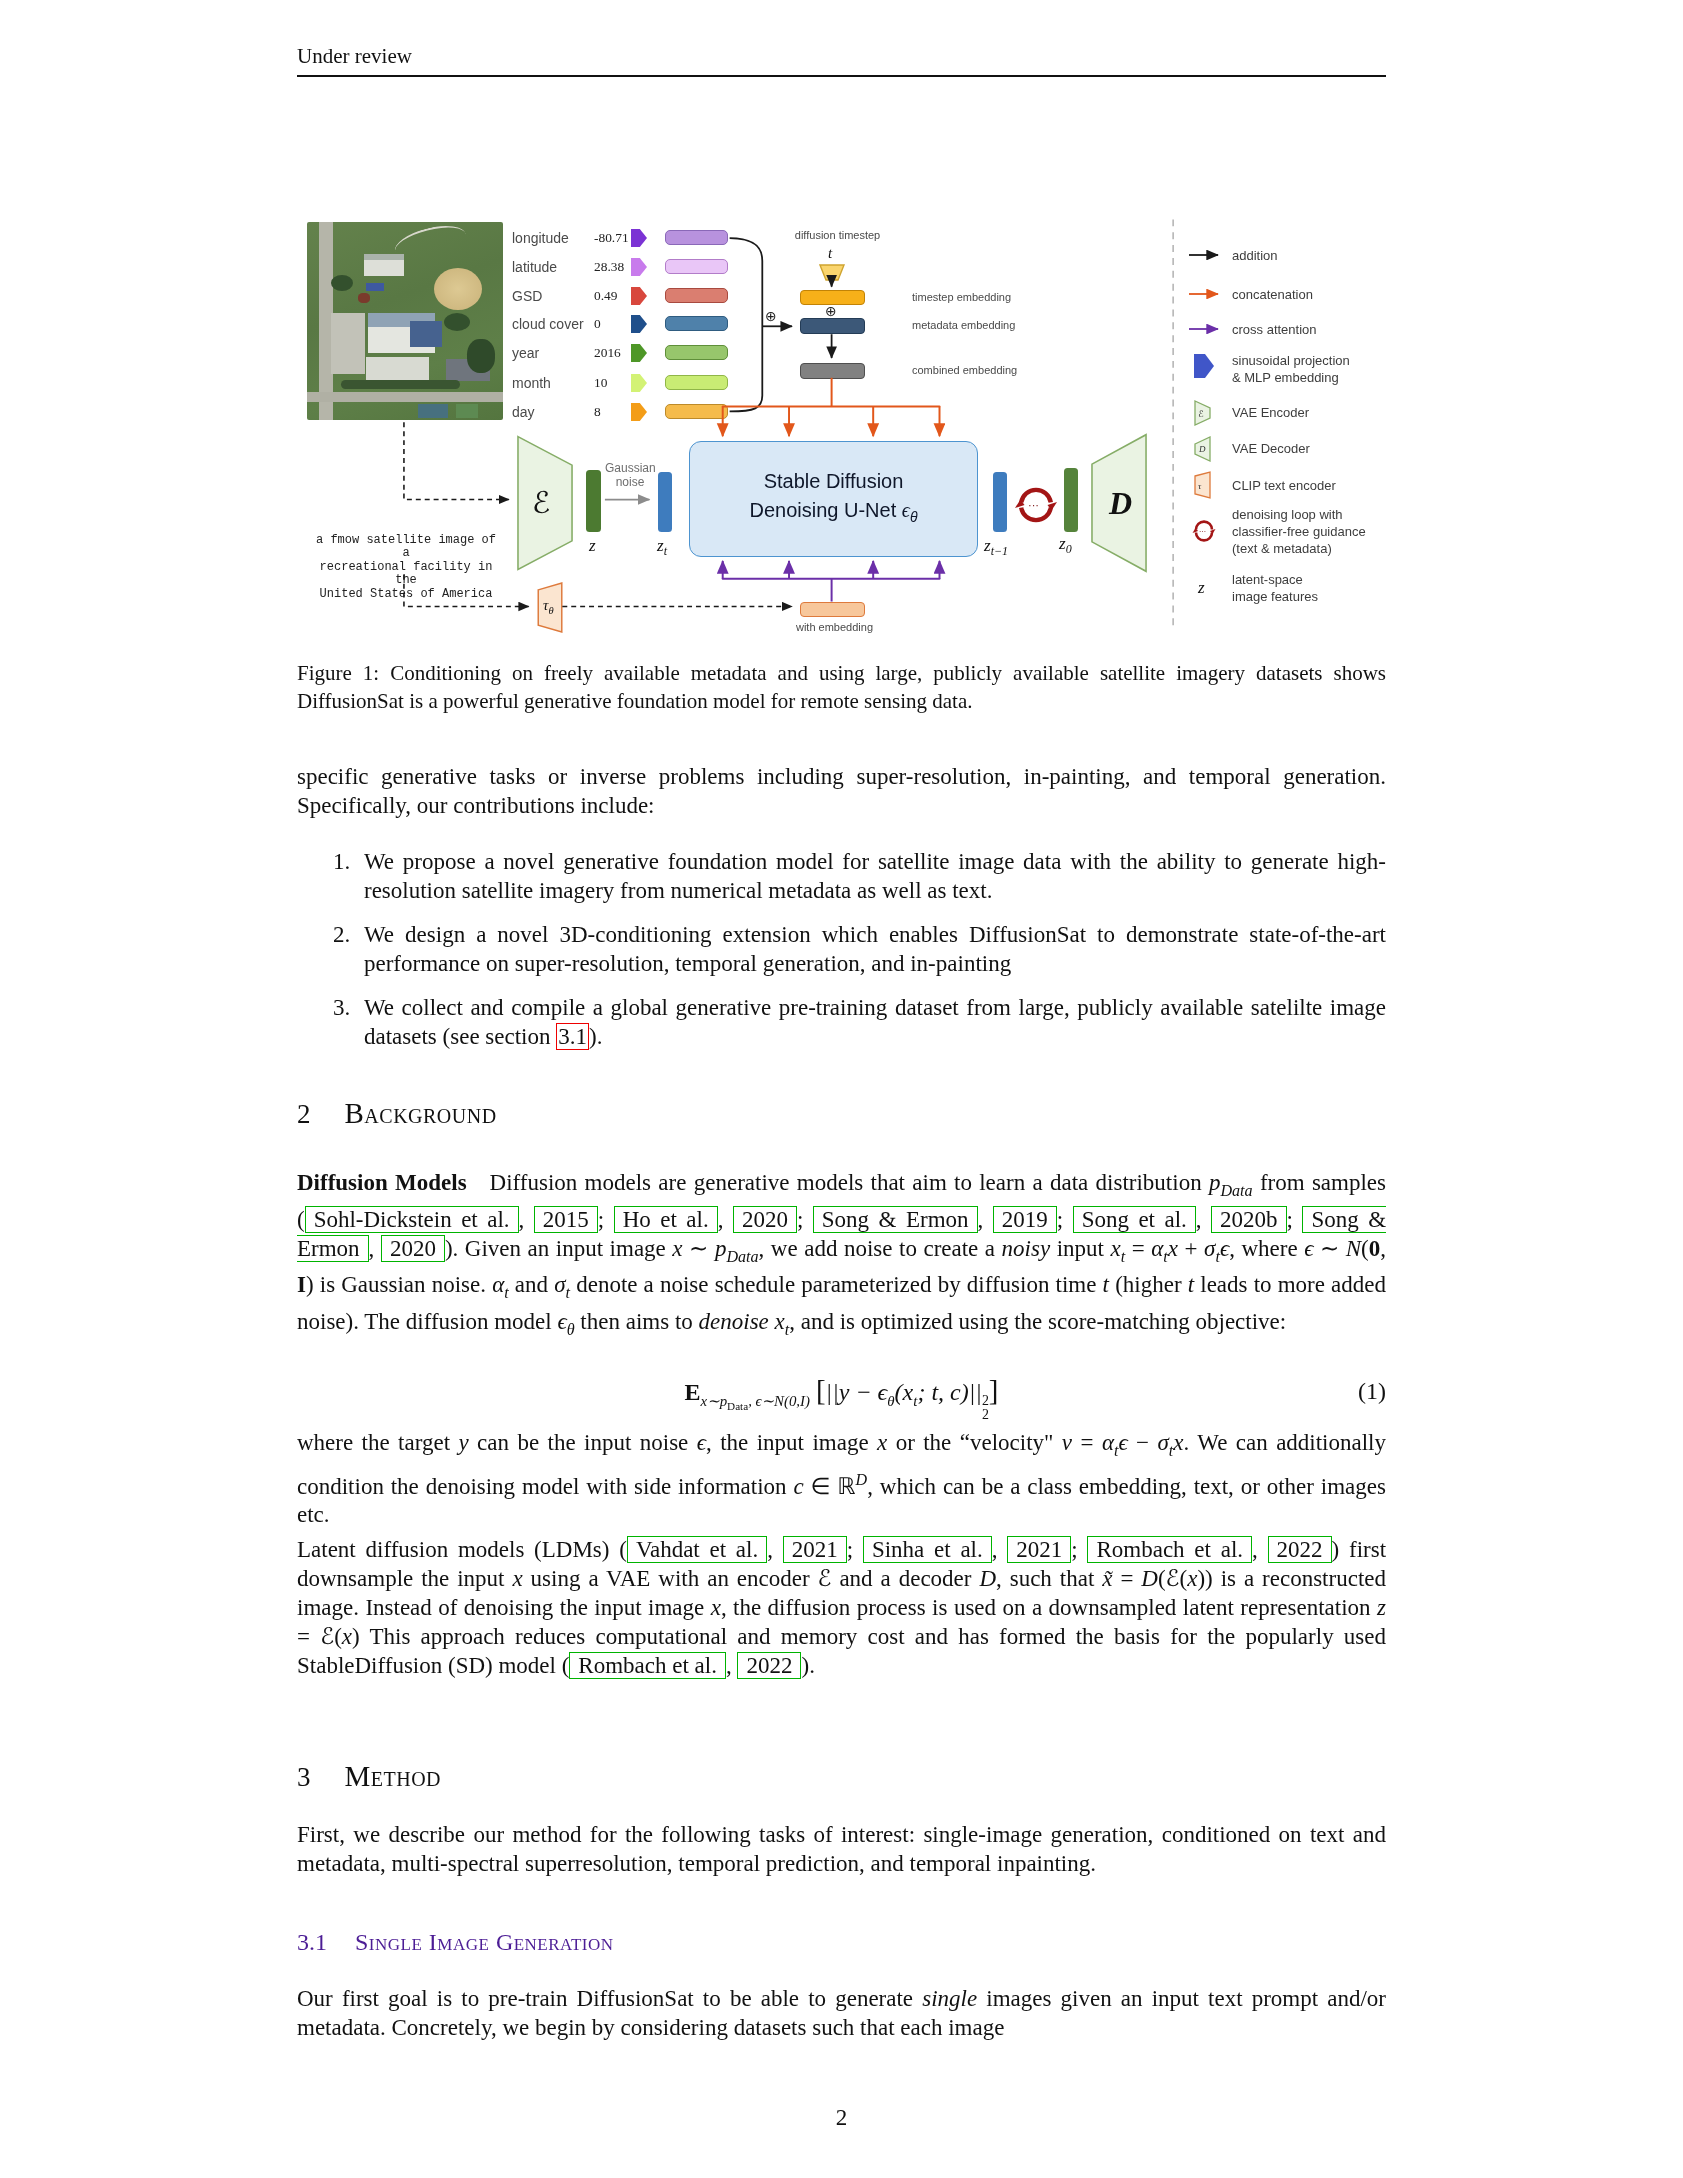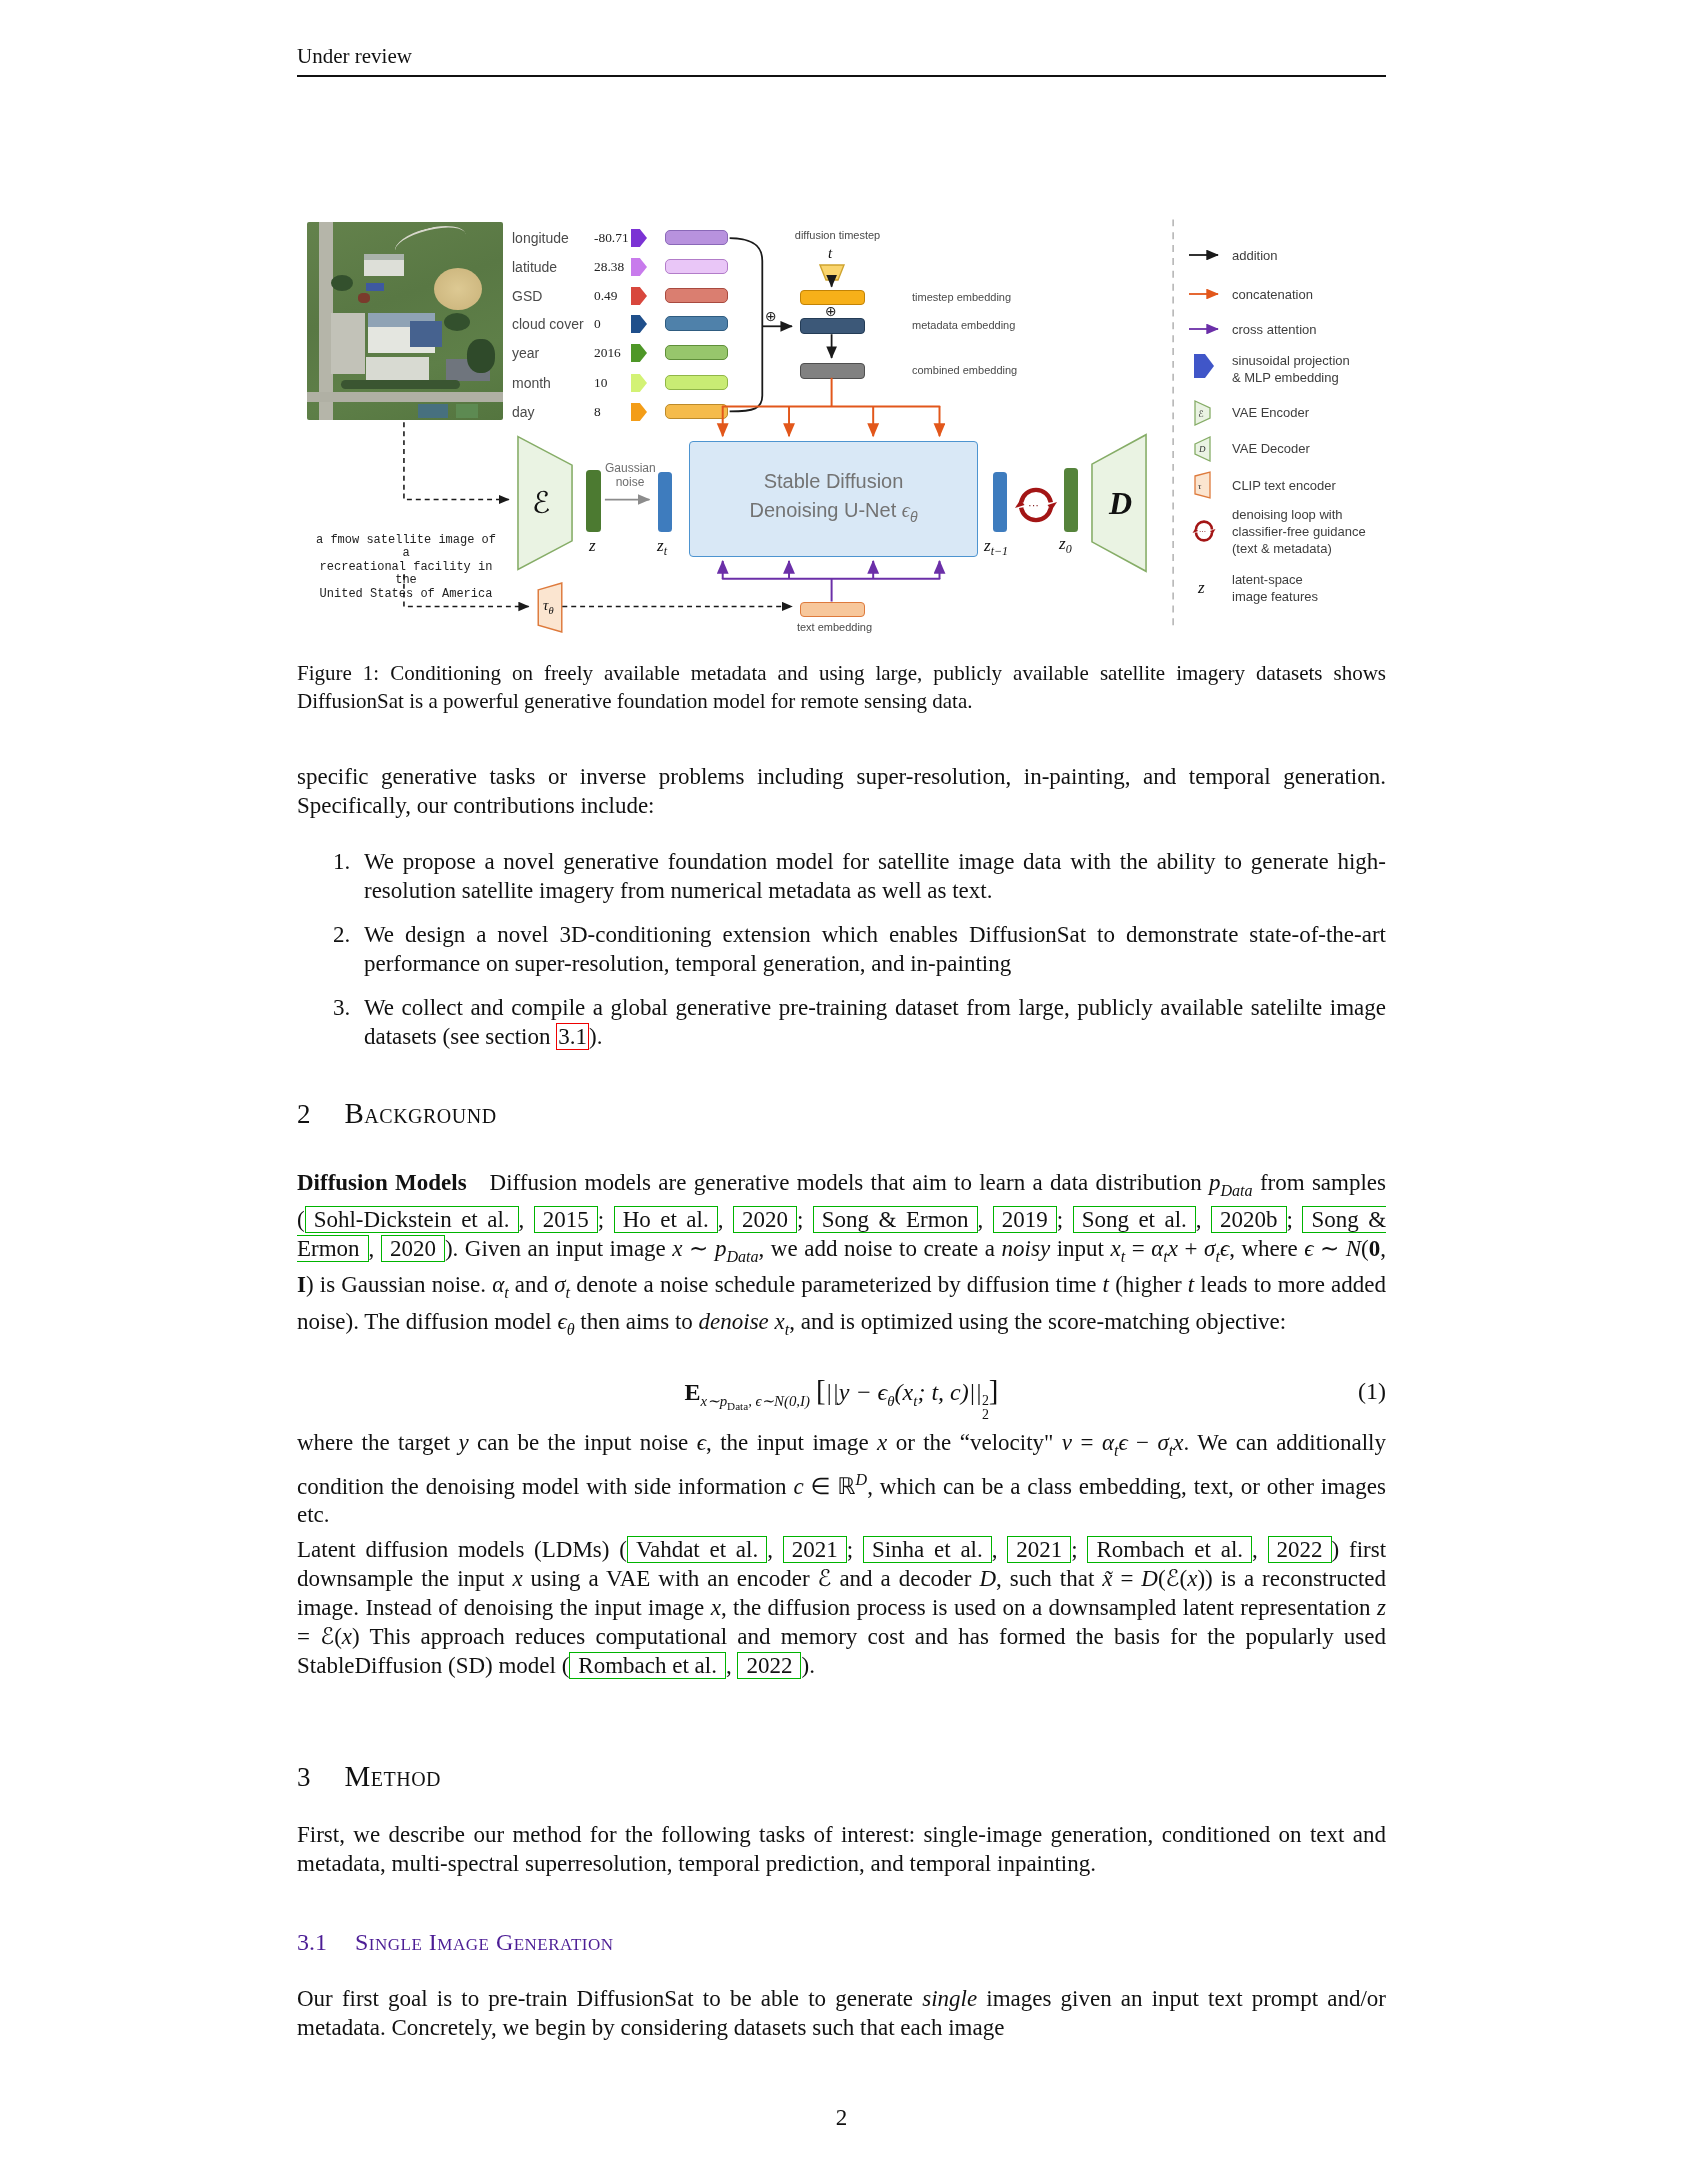--- a/index.html
+++ b/index.html
@@ -25,22 +25,22 @@
   .meta-value{position:absolute;left:82px;top:1px;font-family:"Liberation Serif",serif;font-size:13.4px;color:#222;}
   .pent{position:absolute;left:119px;top:0;width:16px;height:18px;
         clip-path:polygon(0 0,55% 0,100% 50%,55% 100%,0 100%);}
   .mbar{position:absolute;left:153px;top:1px;width:61px;height:13px;border-radius:5px;border:1.5px solid;}
 
   .fig-text{position:absolute;font-size:11px;color:#4a4a4a;white-space:nowrap;}
   .ebar{position:absolute;left:503px;width:63px;border-radius:4px;border:1.3px solid;}
   .oplus{position:absolute;font-family:"DejaVu Sans",sans-serif;font-size:14px;color:#222;}
 
   .unet{position:absolute;left:392px;top:283px;width:287px;height:114px;background:#D9E8F6;
-        border:1.6px solid #4D94D0;border-radius:4px;display:flex;flex-direction:column;
-        align-items:center;justify-content:center;color:#737373;font-size:20px;line-height:29px;}
+        border:1.6px solid #4D94D0;border-radius:12px;display:flex;flex-direction:column;
+        align-items:center;justify-content:center;color:#0f172a;font-size:20px;line-height:29px;}
   .vbar{position:absolute;border-radius:3.5px;}
   .lat-label{position:absolute;font-family:"Liberation Serif",serif;font-style:italic;font-size:17px;color:#111;white-space:nowrap;}
   .lat-label sub{font-size:12px;}
   .letter{position:absolute;font-family:"DejaVu Sans",sans-serif;color:#111;}
   .dletter{position:absolute;font-family:"Liberation Serif",serif;font-style:italic;font-weight:bold;color:#111;}
   .prompt{position:absolute;left:12px;top:376px;width:194px;text-align:center;
           font-family:"Liberation Mono","DejaVu Sans Mono",monospace;font-size:12px;line-height:13.4px;color:#222;}
   .gauss{position:absolute;left:308px;top:303px;width:50px;text-align:center;font-size:12px;line-height:14px;color:#6e6e6e;}
 
   .lg-row{position:absolute;left:891px;white-space:nowrap;}
@@ -172,21 +172,21 @@
     <div class="ebar" style="top:132px;height:13px;background:#F7B019;border-color:#C28306;"></div>
     <div class="oplus" style="left:528px;top:145px;">⊕</div>
     <div class="ebar" style="top:160px;height:14px;background:#3C5878;border-color:#243C56;"></div>
     <div class="ebar" style="top:205px;height:14px;background:#818181;border-color:#4F4F4F;"></div>
     <div class="ebar" style="top:444px;height:13px;background:#F7C79B;border-color:#DE7A3C;"></div>
     <div class="oplus" style="left:468px;top:150px;">⊕</div>
 
     <div class="fig-text" style="left:615px;top:133px;">timestep embedding</div>
     <div class="fig-text" style="left:615px;top:161px;">metadata embedding</div>
     <div class="fig-text" style="left:615px;top:206px;">combined embedding</div>
-    <div class="fig-text" style="left:493px;top:463px;width:89px;text-align:center;">text embedding</div>
+    <div class="fig-text" style="left:493px;top:463px;width:89px;text-align:center;">with embedding</div>
 
     <div class="unet">
       <div>Stable Diffusion</div>
       <div><span>Denoising U-Net </span><span class="seg-m">ϵ</span><sub class="msub">θ</sub></div>
     </div>
 
     <svg class="abs" style="left:220px;top:277px;" width="57" height="136" viewBox="0 0 58 137">
       <polygon points="1,1 56,30 56,107 1,136" fill="#EAF3E3" stroke="#86AD67" stroke-width="1.6"></polygon>
     </svg>
     <div class="letter" style="left:235px;top:327px;font-size:30px;">ℰ</div>

